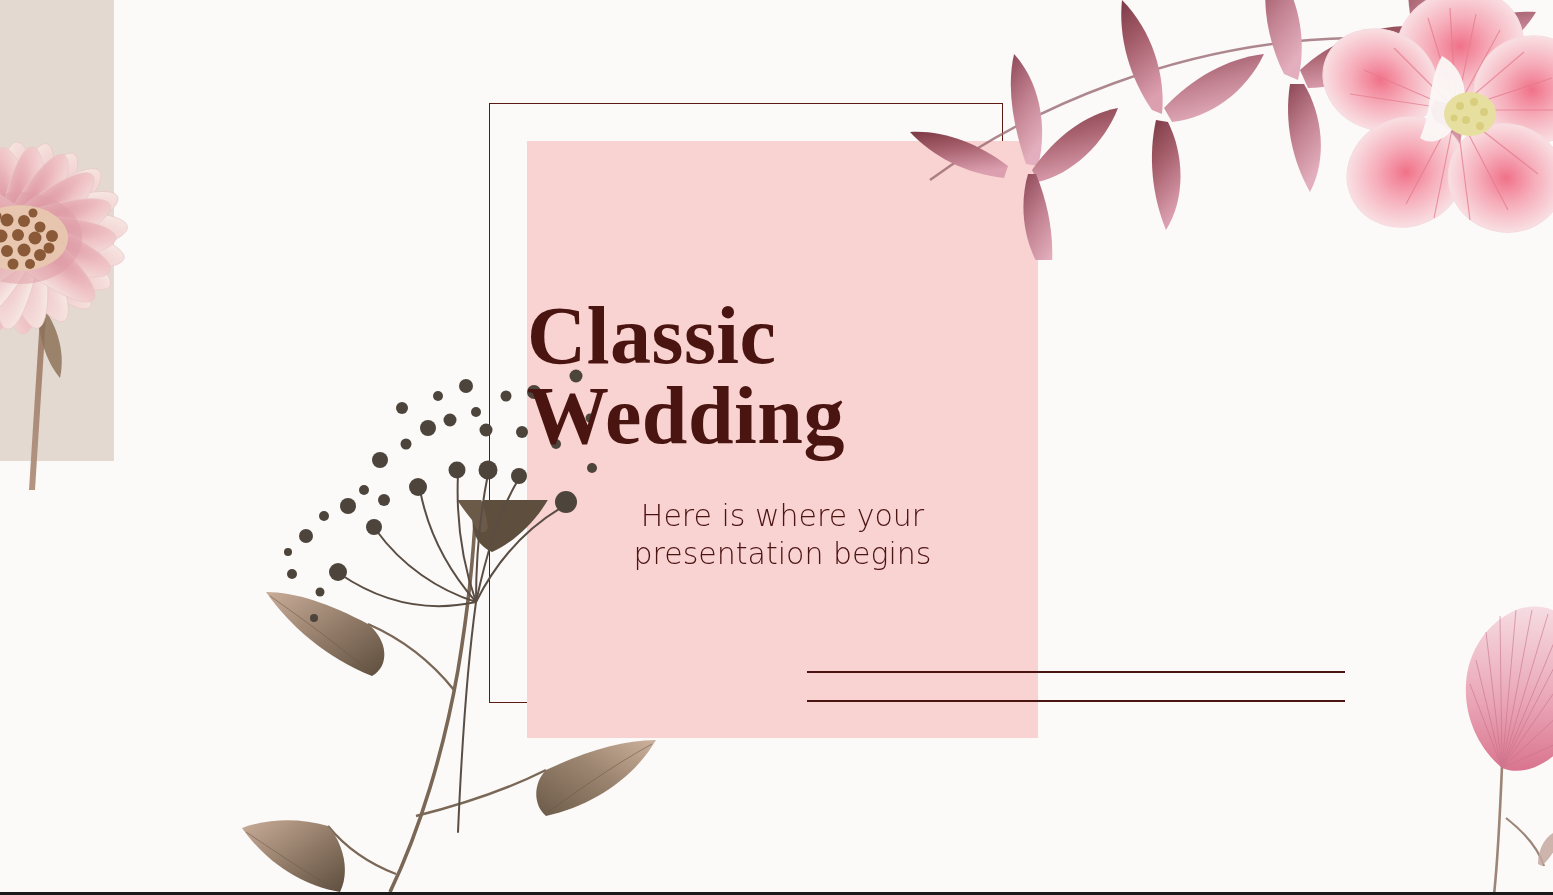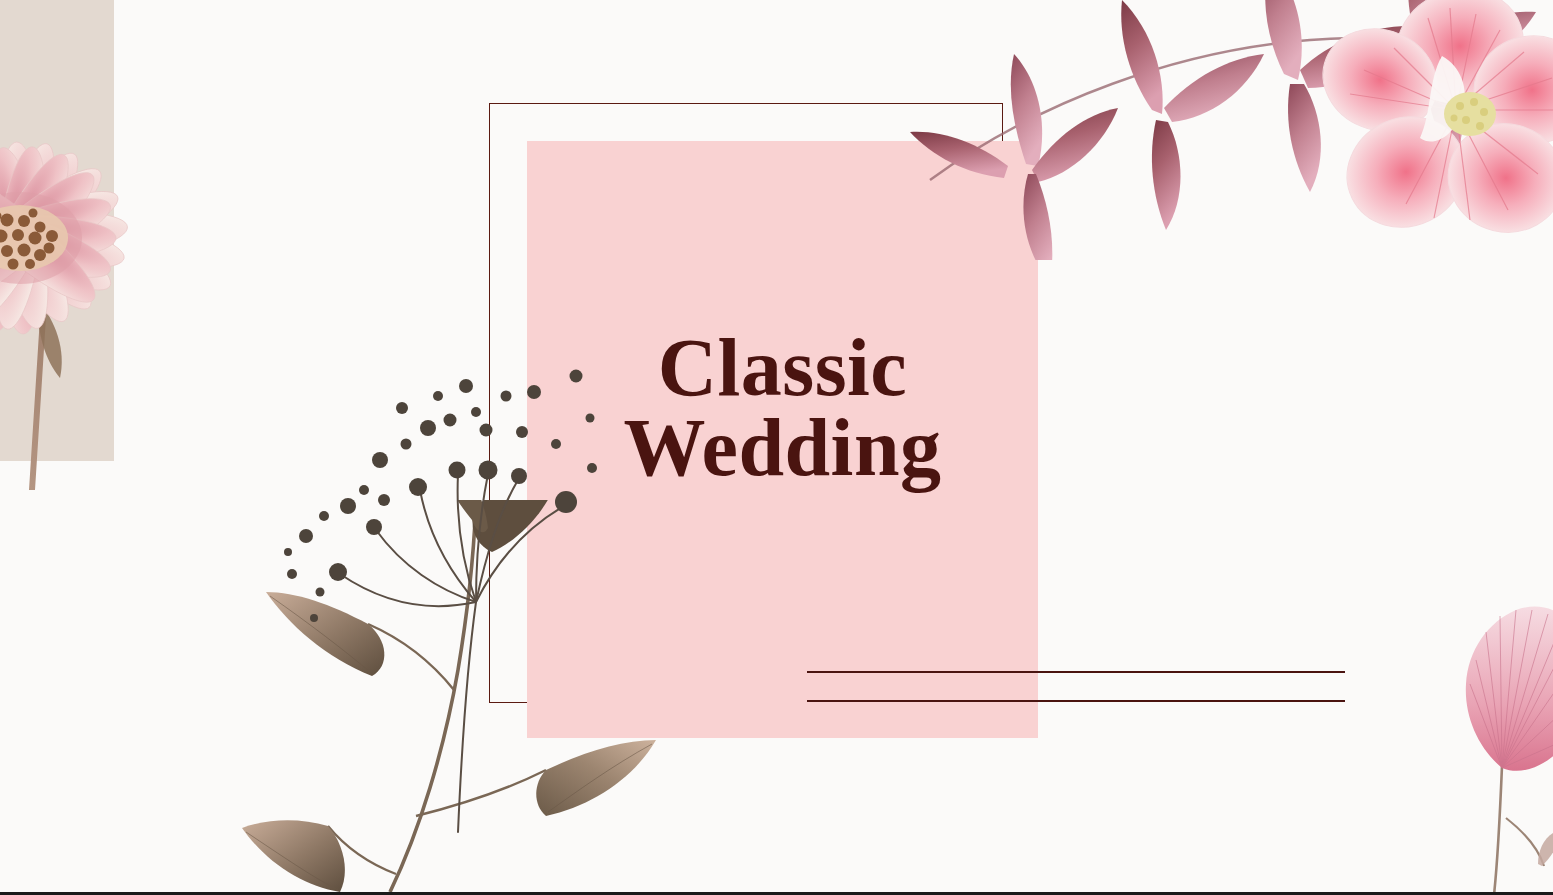--- a/index.html
+++ b/index.html
@@ -61,23 +61,21 @@
   }
   .rule-top { top: 671px; }
   .rule-bottom { top: 700px; }
 
   
   .title-wrap {
     position: absolute;
     left: 527px;
     top: 296px;
     width: 511px;
-    text-align: center;
     z-index: 30;
-    margin-top: 32px;
   }
   .title {
     font-family: "Liberation Serif", "DejaVu Serif", serif;
     font-size: 82px;
     line-height: 0.98;
     font-weight: 700;
     color: #4A1410;
     letter-spacing: 0.5px;
     margin: 0;
     white-space: pre-line;
@@ -399,14 +397,18 @@
       <circle cx="34" cy="278" r="4"></circle>
       <circle cx="8" cy="212" r="4"></circle>
     </g>
   </svg>
 
   <div class="title-wrap">
     <h1 class="title">Classic
 Wedding</h1>
   </div>
 
+  <div class="subtitle-wrap">
+    <p class="subtitle">Here is where your
+presentation begins</p>
+  </div>
 
 </div>
 
 </body></html>

